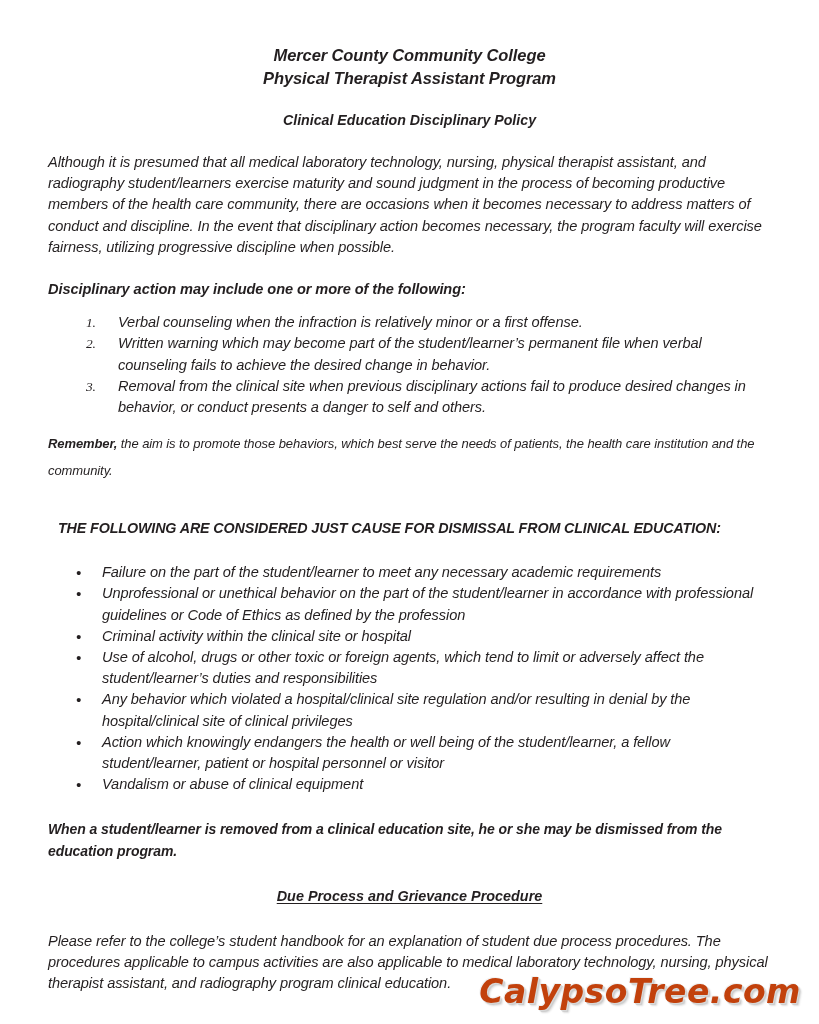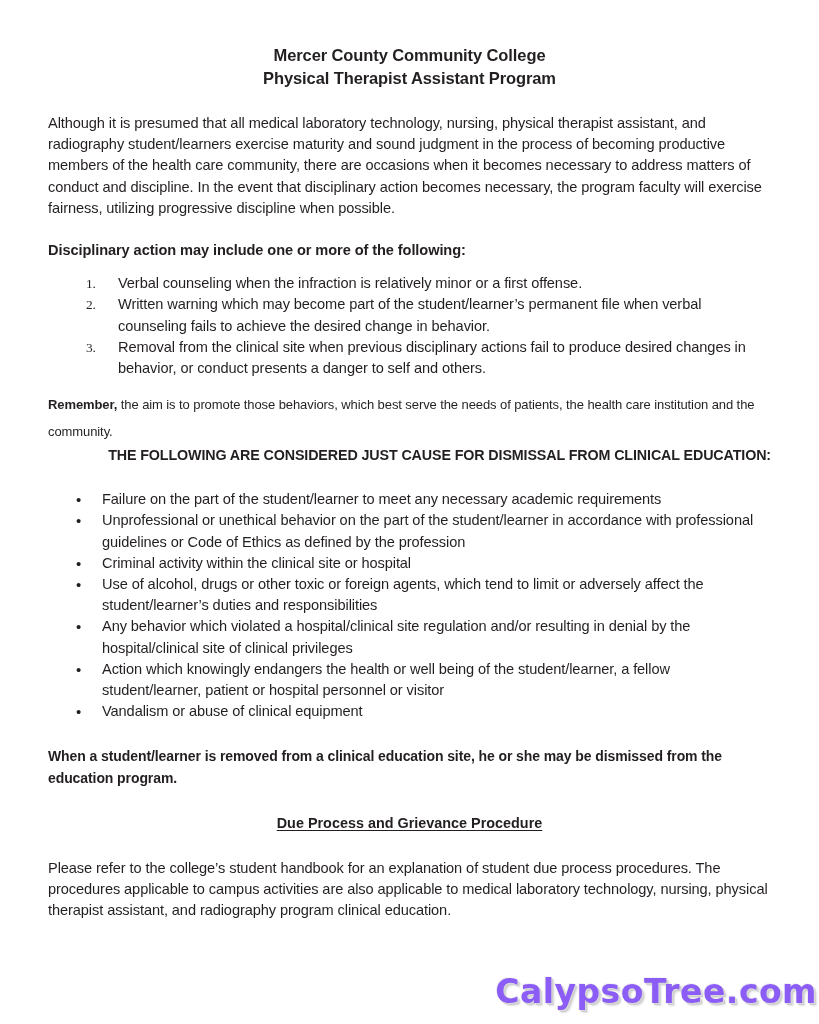--- a/index.html
+++ b/index.html
@@ -11,20 +11,21 @@
     font-family: "Liberation Sans", sans-serif;
     color: #231f20;
   }
   .page {
     position: relative;
     width: 819px;
     height: 1024px;
     background: #ffffff;
     overflow: hidden;
     box-sizing: border-box;
+    font-style: italic;
   }
   .content {
     position: absolute;
     left: 48px;
     top: 44px;
     width: 723px;
   }
 
   
   .title-block {
@@ -95,21 +96,22 @@
     font-size: 13px;
     line-height: 27px;
     letter-spacing: -0.09px;
   }
 
   
   .justcause {
     font-weight: bold;
     font-size: 14.3px;
     line-height: 21px;
-    text-align: right;
+    text-align: left;
+    margin-top: 34px;
     letter-spacing: -0.12px;
     padding-left: 10px;
   }
 
   
   ul.bullets {
     margin: 0;
     padding: 0;
     list-style: none;
     margin-top: 23px;
@@ -150,27 +152,27 @@
     text-decoration: underline;
     text-underline-offset: 2px;
   }
 
   .para.p-final { margin-top: 25px; }
 
   
   .watermark {
     position: absolute;
     left: 0;
-    right: 2px;
+    right: 18px;
     bottom: 13px;
     text-align: right;
     font-family: "DejaVu Sans", sans-serif;
     font-size: 33px;
     font-weight: bold;
-    color: #8b5cf6;
+    color: #c2410c;
     letter-spacing: 0.5px;
     text-shadow:
        1px 1px 0 #d9d9d9,
        2px 2px 1px #cccccc,
        3px 3px 2px #e2e2e2,
       -1px -1px 0 #f2f2f2;
     pointer-events: none;
     user-select: none;
   }
 </style>
@@ -178,20 +180,21 @@
 <body>
 
 <div class="page">
   <div class="content">
 
     <div class="title-block">
       <div class="title-line">Mercer County Community College</div>
       <div class="title-line">Physical Therapist Assistant Program</div>
     </div>
 
+    <div class="subtitle">Clinical Education Disciplinary Policy</div>
 
     <p class="para p1">Although it is presumed that all medical laboratory technology, nursing, physical therapist assistant, and radiography student/learners exercise maturity and sound judgment in the process of becoming productive members of the health care community, there are occasions when it becomes necessary to address matters of conduct and discipline.  In the event that disciplinary action becomes necessary, the program faculty will exercise fairness, utilizing progressive discipline when possible.</p>
 
 
     <div class="sec-head">Disciplinary action may include one or more of the following:</div>
 
     <ol class="numlist">
       <li>Verbal counseling when the infraction is relatively minor or a first offense.</li>
       <li>Written warning which may become part of the student/learner’s permanent file when verbal counseling fails to achieve the desired change in behavior.</li>
       <li>Removal from the clinical site when previous disciplinary actions fail to produce desired changes in behavior, or conduct presents a danger to self and others.</li>

